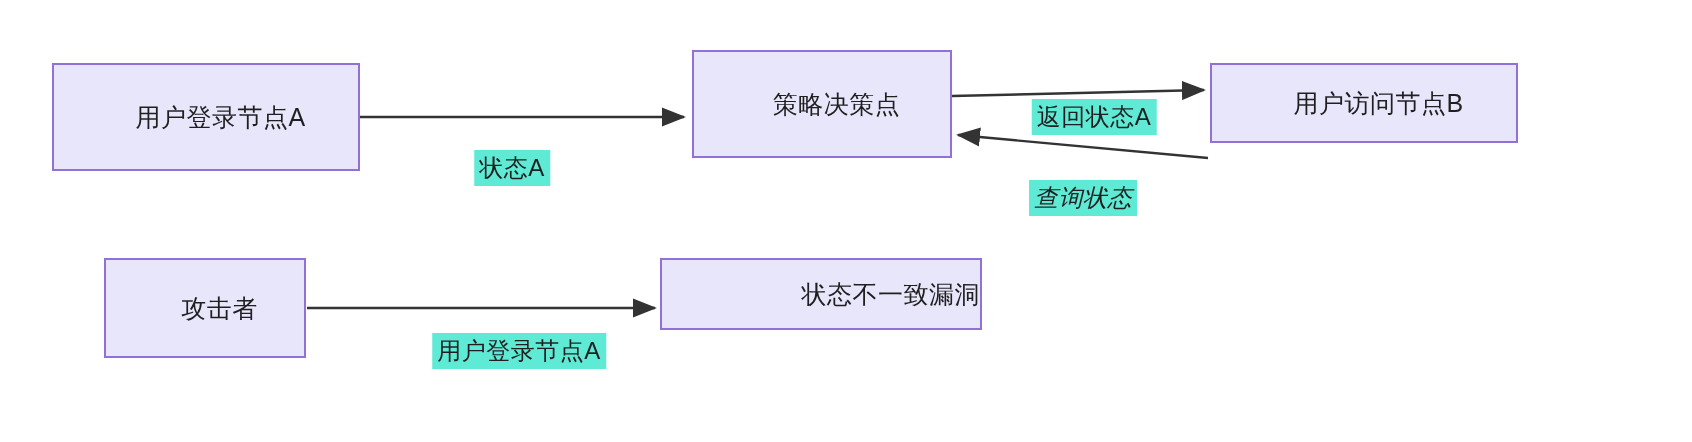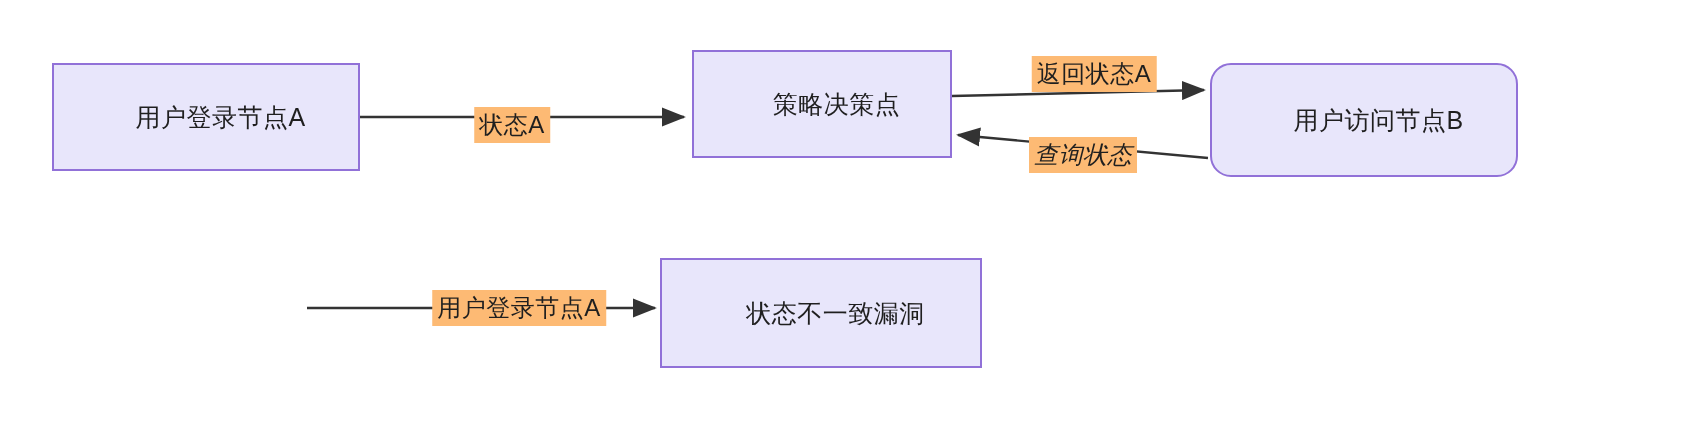--- a/index.html
+++ b/index.html
@@ -35,28 +35,29 @@
     color: #1f1f1f;
     font-size: 25px;
     line-height: 1.2;
     letter-spacing: 0.5px;
     white-space: nowrap;
     padding-left: 29px;
   }
   .edge-label {
     position: absolute;
     box-sizing: border-box;
-    background: #fdba74;
+    background: #5eead4;
     color: #1f1f1f;
     font-size: 24px;
     line-height: 1.25;
     letter-spacing: 0.5px;
     white-space: nowrap;
     padding: 3px 5px;
     transform: translate(-50%, -50%);
+    margin-top: 43px;
   }
 </style>
 </head>
 <body>
 
 <div id="canvas">
 
   <svg id="edge-layer" viewBox="0 0 1692 442" xmlns="http://www.w3.org/2000/svg">
     <defs>
       <marker id="arrow" markerWidth="10" markerHeight="8" refX="9.2" refY="4" orient="auto" markerUnits="strokeWidth">
@@ -74,26 +75,29 @@
   </svg>
 
   <div class="node" style="left:52px; top:63px; width:308px; height:108px;">
     <span>用户登录节点A</span>
   </div>
 
   <div class="node" style="left:692px; top:50px; width:260px; height:108px;">
     <span>策略决策点</span>
   </div>
 
-  <div class="node" style="left:1210px; top:63px; width:308px; height:114px;border-radius:21px;">
+  <div class="node" style="left:1210px; top:63px; width:308px; height:80px;">
     <span>用户访问节点B</span>
   </div>
 
+  <div class="node" style="left:104px; top:258px; width:202px; height:100px;">
+    <span>攻击者</span>
+  </div>
 
-  <div class="node" style="left:660px; top:258px; width:322px; height:110px;">
+  <div class="node" style="left:660px; top:258px; width:322px; height:72px;justify-content:flex-end;">
     <span>状态不一致漏洞</span>
   </div>
 
   <div class="edge-label" style="left:512px; top:125px;">状态A</div>
 
   <div class="edge-label" style="left:1094px; top:74px;">返回状态A</div>
 
   <div class="edge-label" style="left:1083px; top:155px;font-style:italic;">查询状态</div>
 
   <div class="edge-label" style="left:519px; top:308px;">用户登录节点A</div>

